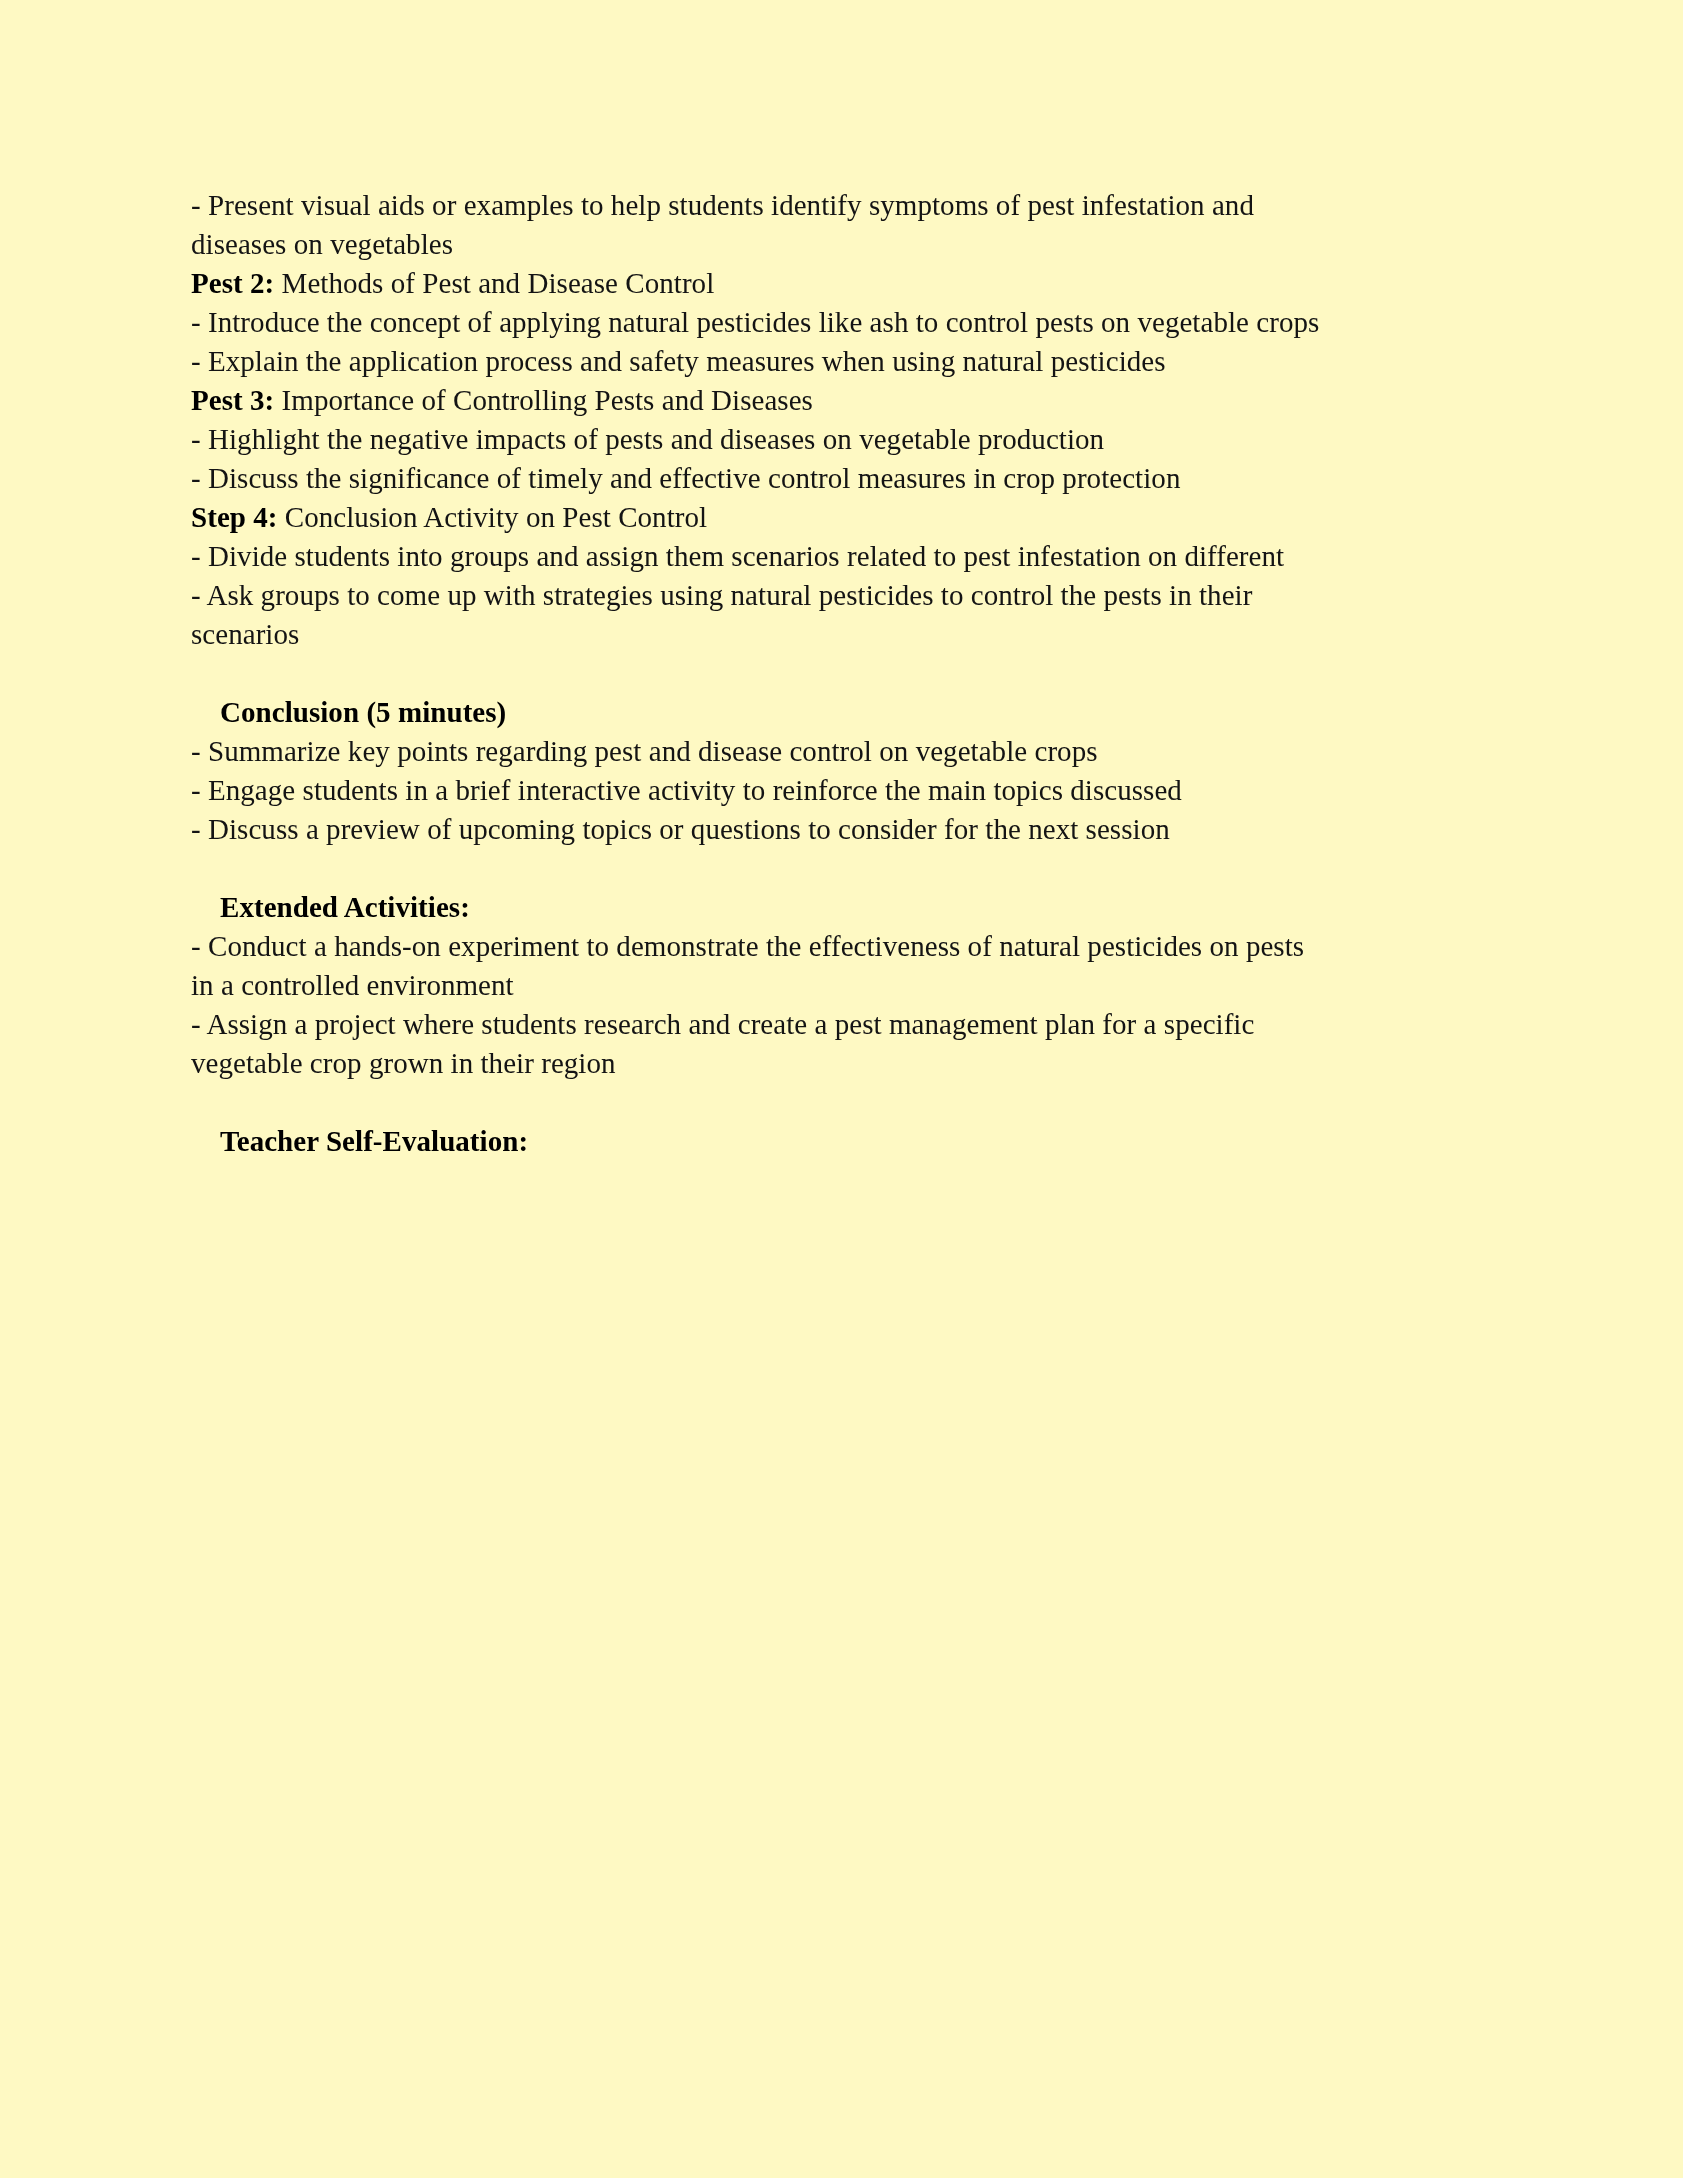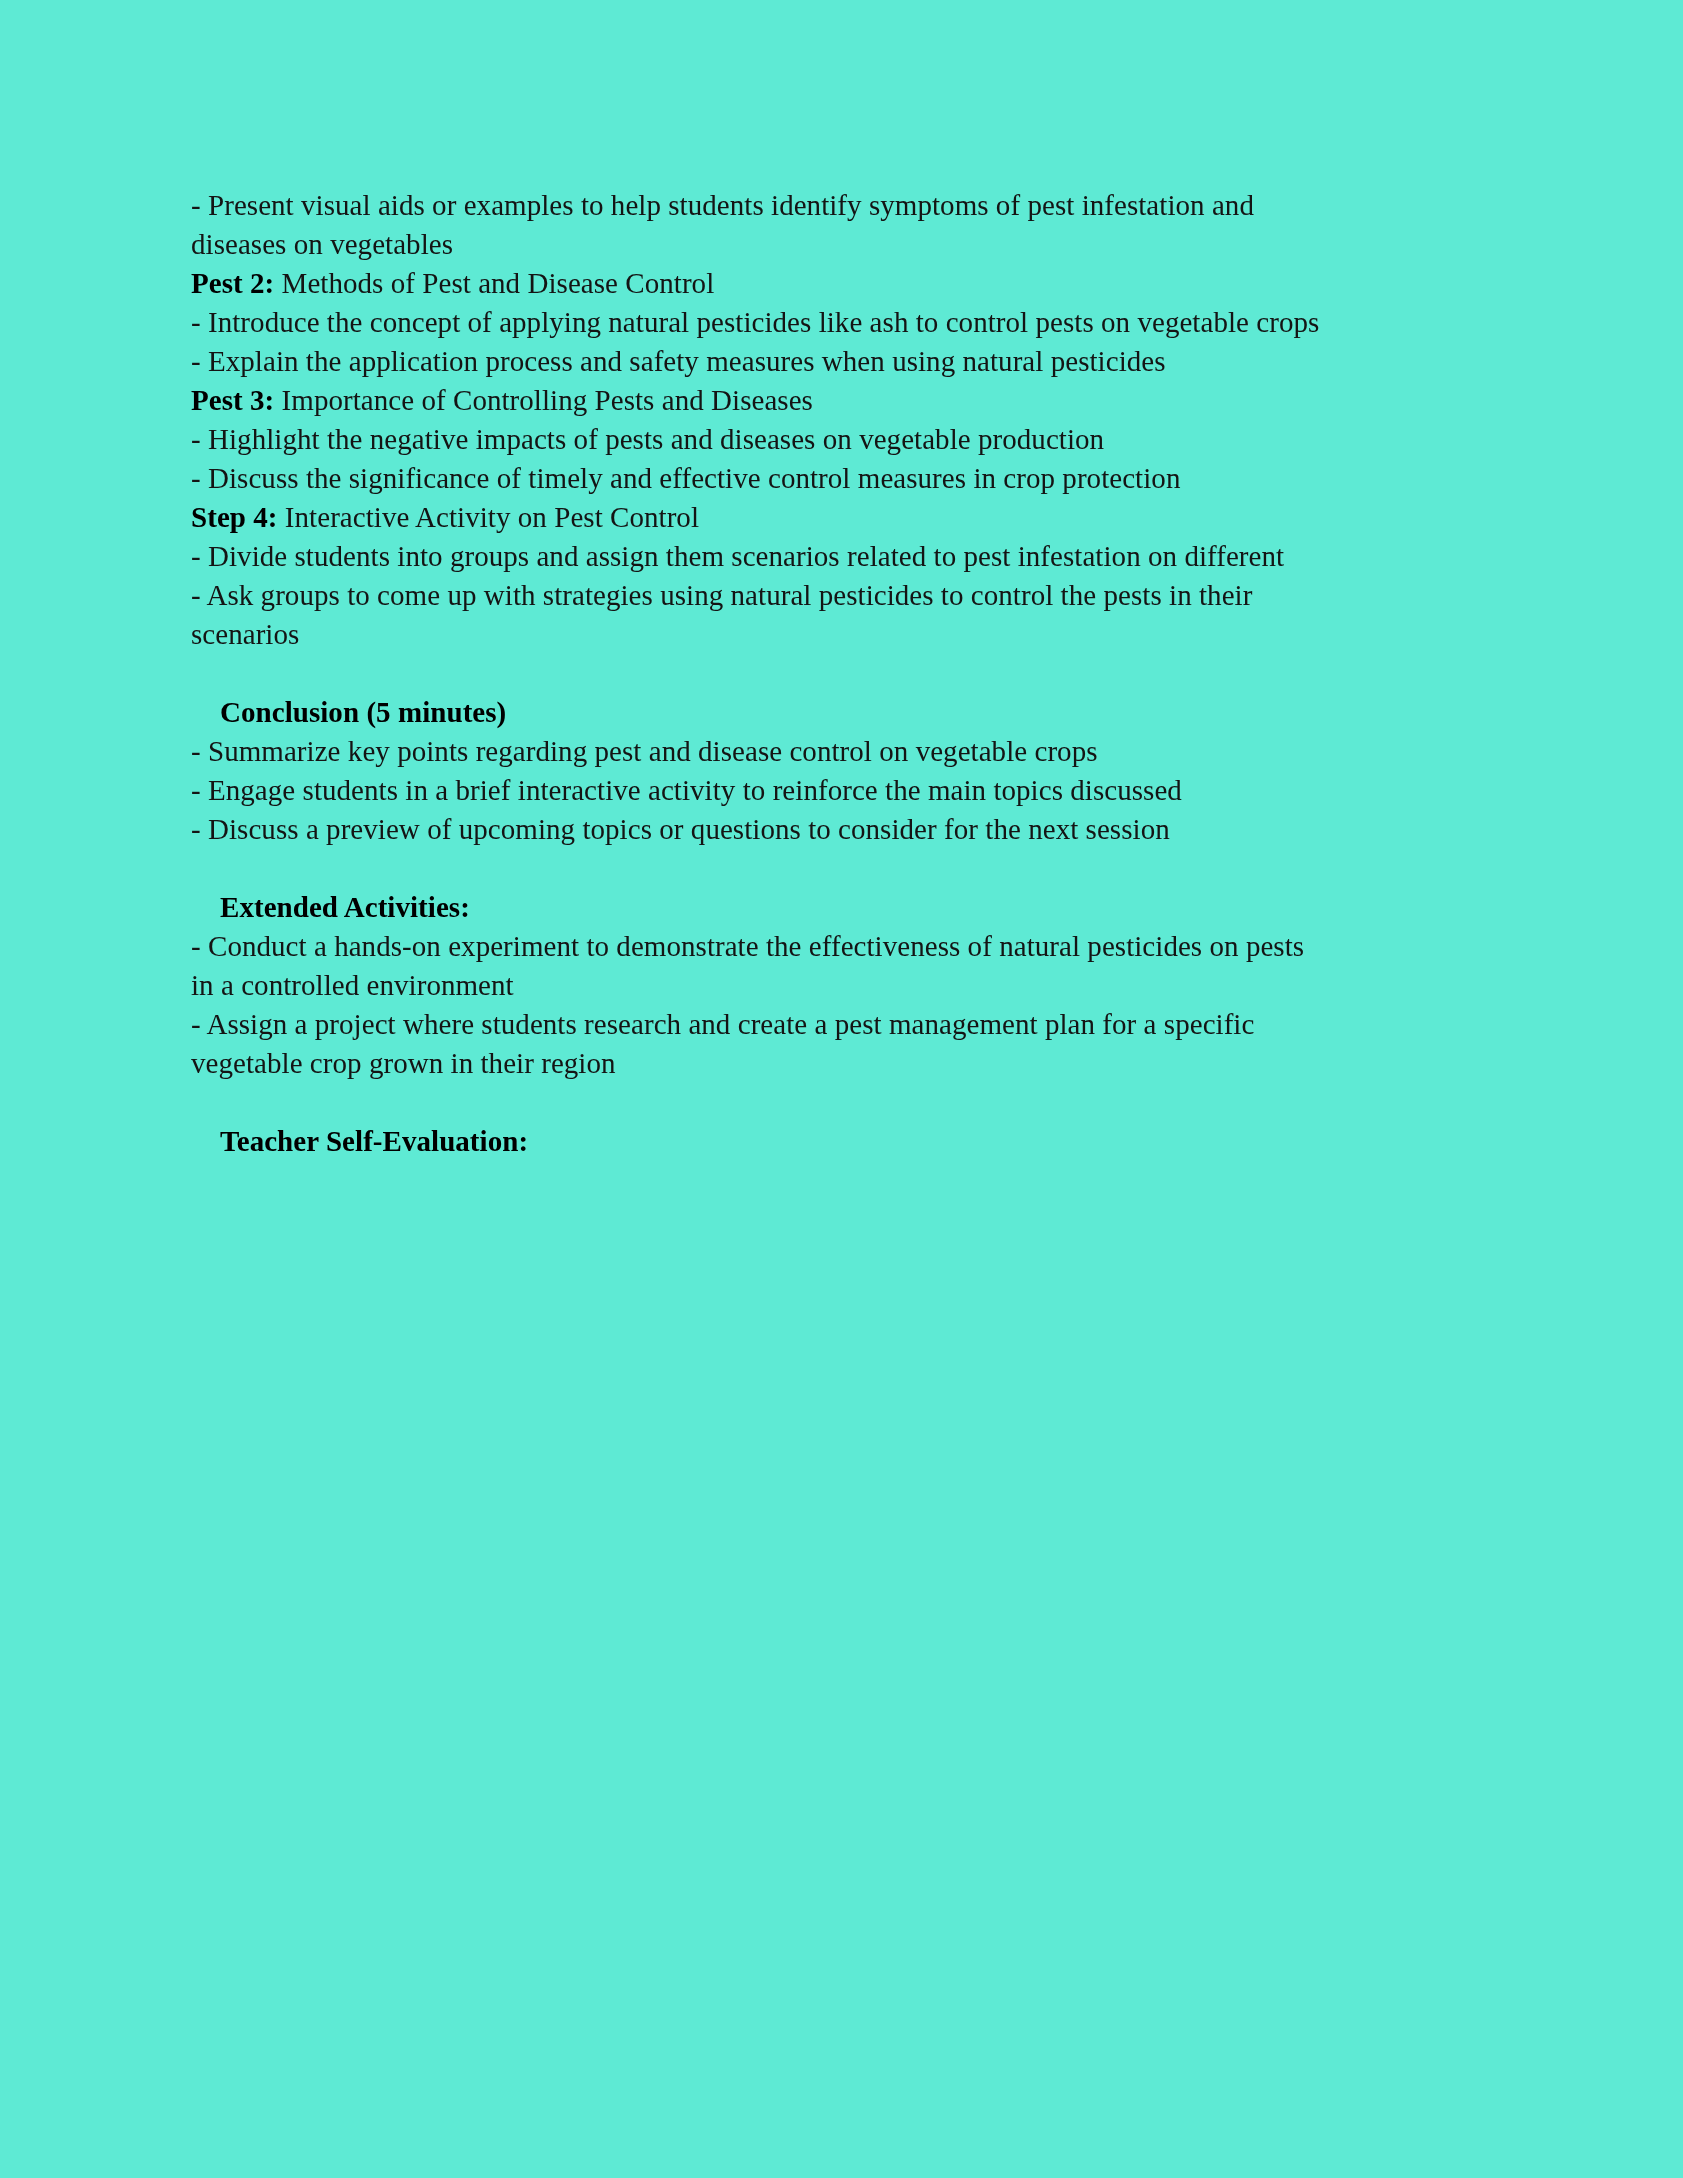--- a/index.html
+++ b/index.html
@@ -4,21 +4,21 @@
 <style>
   html, body {
     margin: 0;
     padding: 0;
     background: #ffffff;
   }
   .page {
     position: relative;
     width: 1683px;
     height: 2178px;
-    background: #5eead4;
+    background: #fef9c3;
     overflow: hidden;
   }
   .doc-body {
     position: absolute;
     left: 191px;
     top: 186px;
     width: 1272px;
   }
   .line {
     font-family: "Liberation Serif", "DejaVu Serif", serif;
@@ -53,21 +53,21 @@
     <div class="line"><span class="runin">Pest 2:</span><span> Methods of Pest and Disease Control</span></div>
 
     <div class="line">- Introduce the concept of applying natural pesticides like ash to control pests on vegetable crops</div>
     <div class="line">- Explain the application process and safety measures when using natural pesticides</div>
 
     <div class="line"><span class="runin">Pest 3:</span><span> Importance of Controlling Pests and Diseases</span></div>
 
     <div class="line">- Highlight the negative impacts of pests and diseases on vegetable production</div>
     <div class="line">- Discuss the significance of timely and effective control measures in crop protection</div>
 
-    <div class="line"><span class="runin">Step 4:</span><span> Interactive Activity on Pest Control</span></div>
+    <div class="line"><span class="runin">Step 4:</span><span> Conclusion Activity on Pest Control</span></div>
 
     <div class="line">- Divide students into groups and assign them scenarios related to pest infestation on different</div>
     <div class="line">- Ask groups to come up with strategies using natural pesticides to control the pests in their</div>
     <div class="line">scenarios</div>
 
     <div class="spacer"></div>
 
     <div class="line heading">Conclusion (5 minutes)</div>
     <div class="line">- Summarize key points regarding pest and disease control on vegetable crops</div>
     <div class="line">- Engage students in a brief interactive activity to reinforce the main topics discussed</div>

